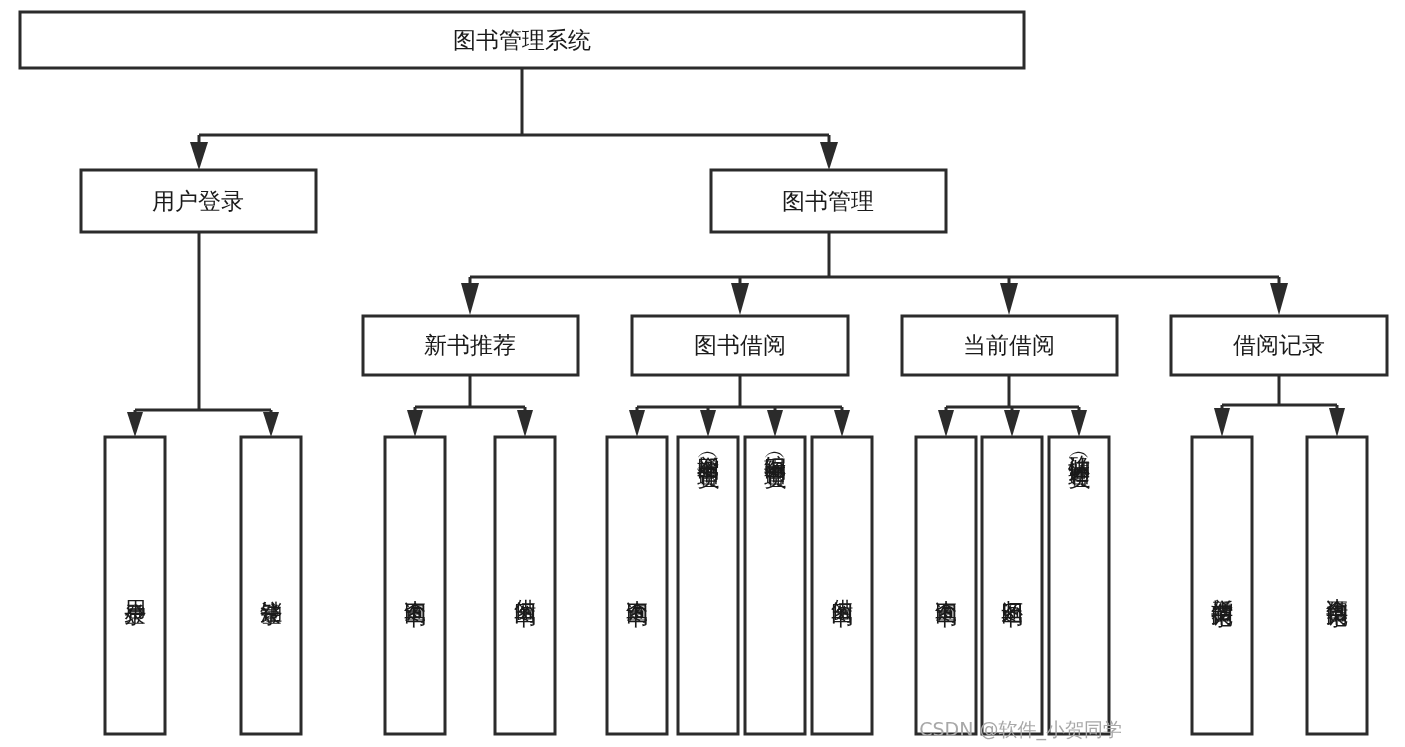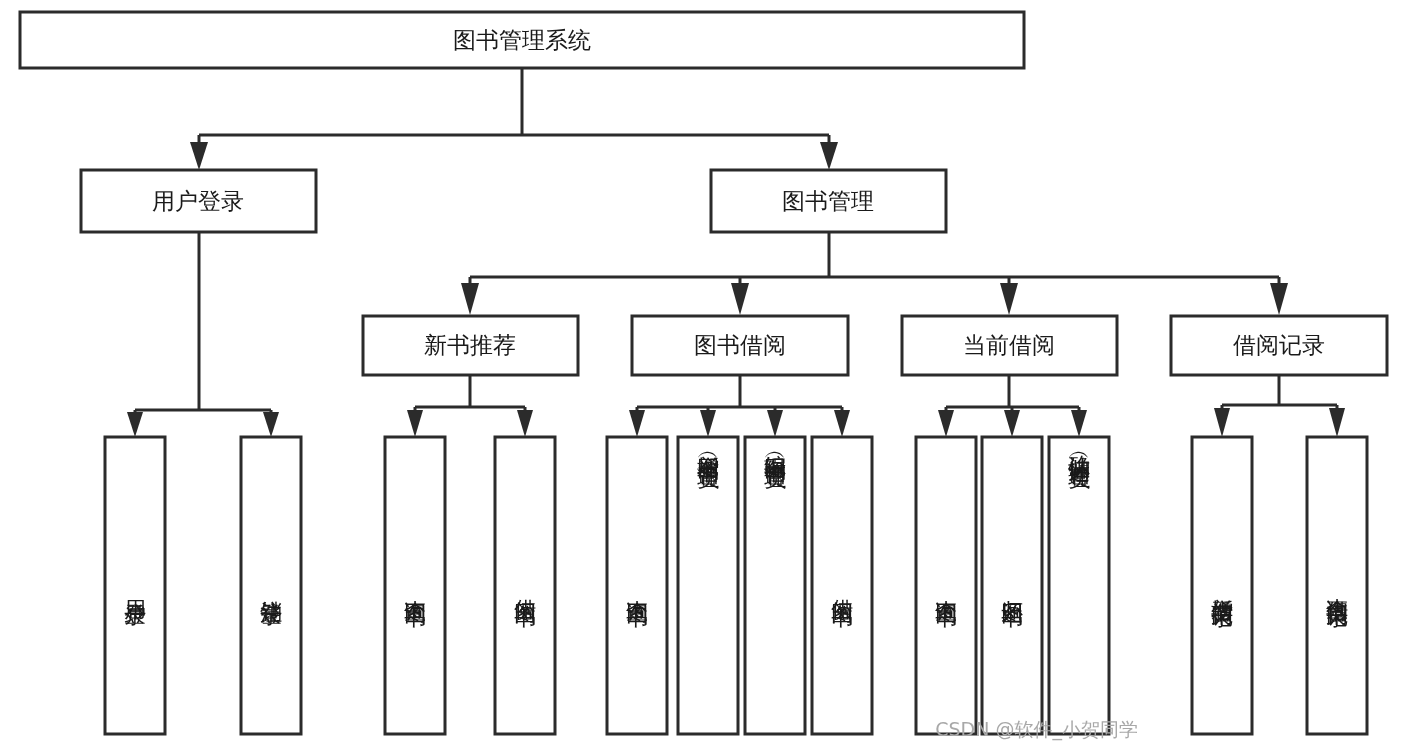--- a/index.html
+++ b/index.html
@@ -59,21 +59,21 @@
     font-family: "DejaVu Sans", "Liberation Sans", sans-serif;
     font-size: 22px;
     line-height: 1.12;
     letter-spacing: 2px;
     color: #1a1a1a;
     white-space: nowrap;
     text-align: center;
   }
   .watermark {
     position: absolute;
-    right: 8px;
+    right: 24px;
     bottom: 4px;
     font-family: "DejaVu Sans", "Liberation Sans", sans-serif;
     font-size: 19px;
     color: #a8a8a8;
     white-space: nowrap;
   }
 </style>
 </head>
 <body>
 

